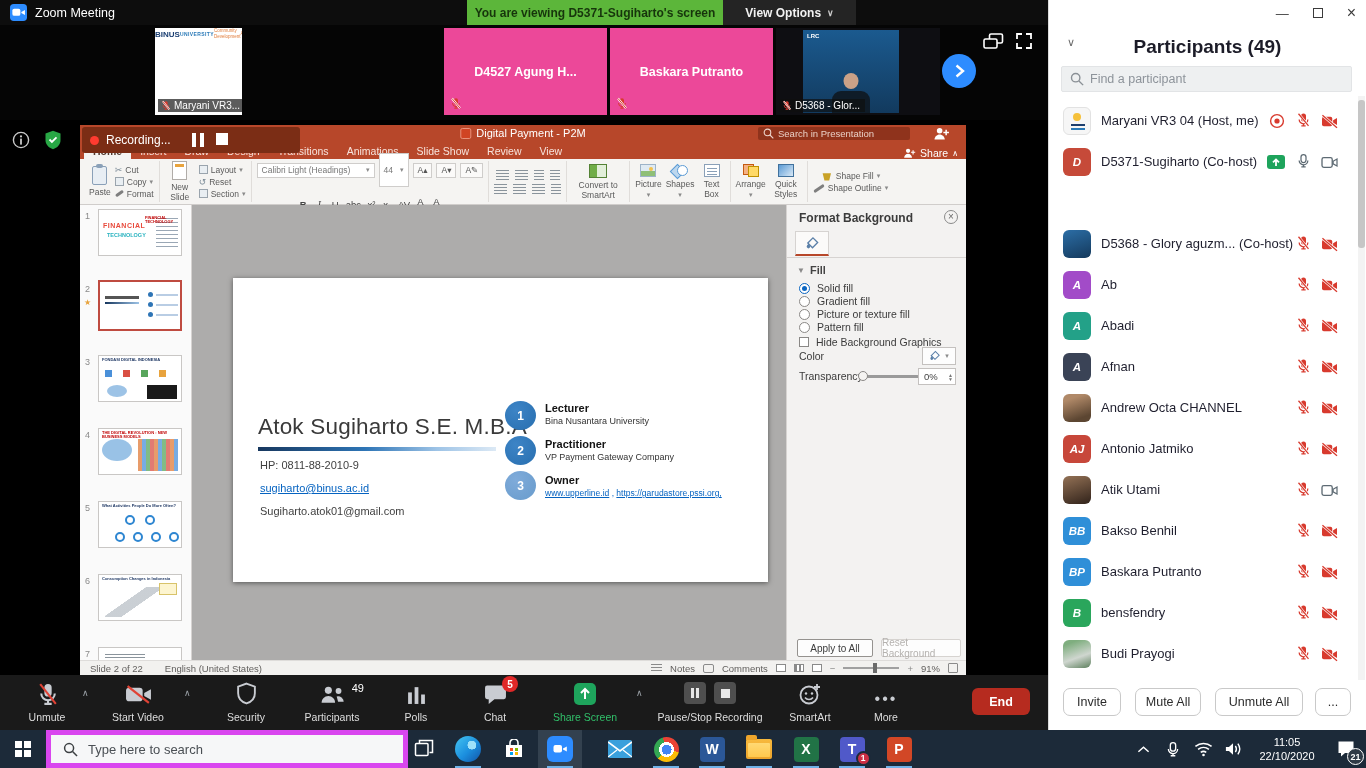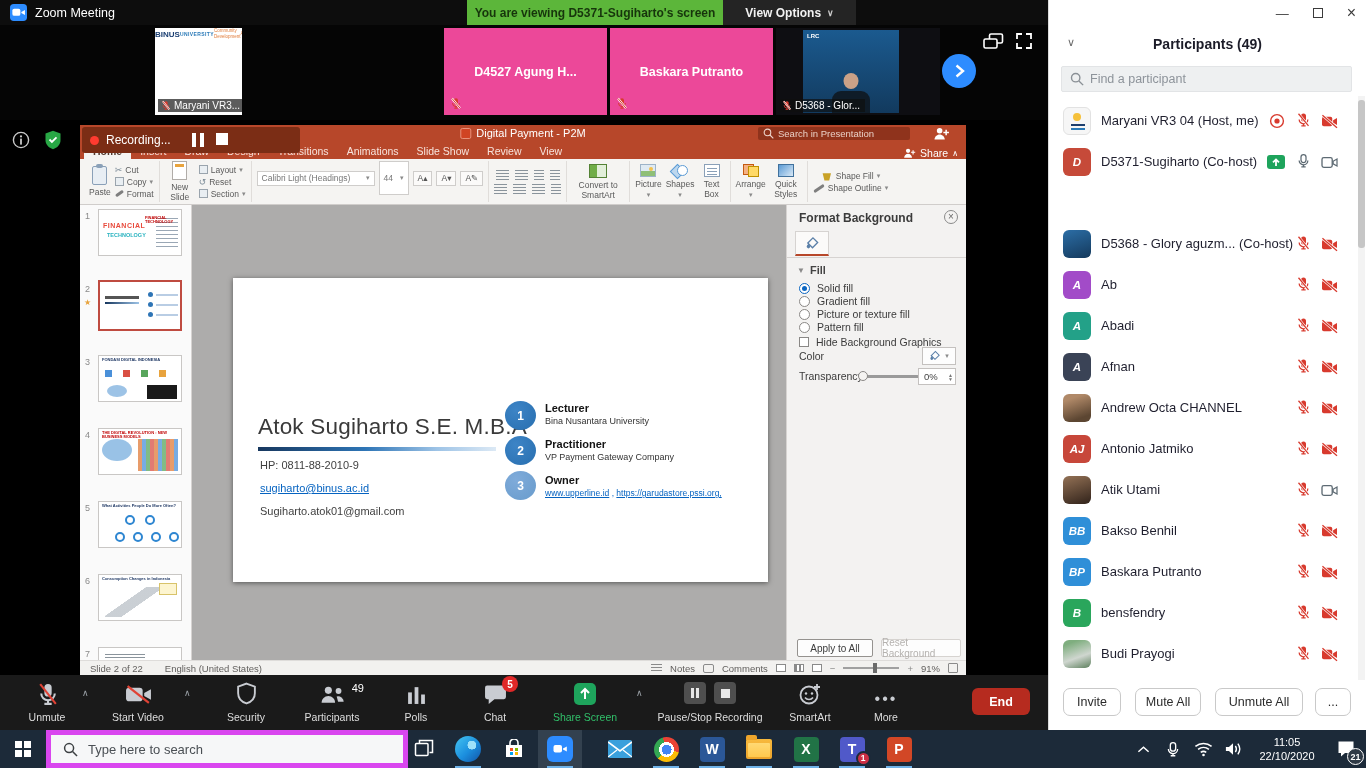--- a/index.html
+++ b/index.html
@@ -67,21 +67,21 @@
 .rg{display:flex;align-items:center;gap:4px;padding:0 5px;border-right:1px solid #e0ddda}
 .rbig{display:flex;flex-direction:column;align-items:center;justify-content:center;gap:2px;font-size:8.5px;text-align:center;cursor:pointer}
 .rstack{display:flex;flex-direction:column;justify-content:center;gap:2px;font-size:8.5px}
 .rstack .ri{display:flex;align-items:center;gap:3px;cursor:pointer;white-space:nowrap}
 .mini{width:9px;height:9px;border:1px solid #9aa4ad;background:#e9eef2;display:inline-block}
 .clip{width:15px;height:19px;background:#e8eef4;border:1px solid #8aa0b8;border-radius:2px;position:relative}
 .clip::before{content:"";position:absolute;left:3px;top:-3px;width:7px;height:4px;background:#8aa0b8;border-radius:2px}
 .nslide{width:15px;height:19px;background:#fff;border:1px solid #b0aca8;position:relative}
 .nslide::before{content:"";position:absolute;left:2px;top:2px;width:9px;height:3px;background:#e8a33d}
 .car2{font-size:7px;color:#8a8a8a}
-.fontrow{display:flex;flex-direction:column;gap:10px;justify-content:space-between}
+.fontrow{display:flex;flex-direction:column;gap:10px;justify-content:center}
 .fsel{display:flex;align-items:center;gap:4px}
 .fname{width:118px;height:15px;border:1px solid #cfcdcb;background:#fff;font-size:8.5px;color:#777;display:flex;align-items:center;justify-content:space-between;padding:0 4px}
 .fsize{width:30px;height:15px;border:1px solid #cfcdcb;background:#fff;font-size:8.5px;color:#777;display:flex;align-items:center;justify-content:space-between;padding:16px 4px}
 .abtn{height:15px;border:1px solid #cfcdcb;background:#fbfaf9;font-size:8.5px;color:#555;display:flex;align-items:center;padding:0 4px;gap:2px}
 .fmtrow{display:flex;align-items:center;gap:5px}
 .fb{min-width:11px;height:13px;font-size:9.5px;color:#444;display:flex;align-items:flex-end;justify-content:center;cursor:pointer}
 .fb.b{font-weight:bold}.fb.i{font-style:italic;font-family:"Liberation Serif",serif}.fb.u{text-decoration:underline}.fb.s{text-decoration:line-through}
 .fb.hl{border-bottom:3px solid #f5d327}.fb.fc{border-bottom:3px solid #c00000}
 .lns{width:13px;height:10px;background:repeating-linear-gradient(#8a949c 0 1px,transparent 1px 3px)}
 .lns.sh{width:10px}
@@ -180,21 +180,21 @@
 .recbox .pp{width:8px;height:10px;border-left:3px solid #e8e8e8;border-right:3px solid #e8e8e8}
 .recbox .st{width:9px;height:9px;background:#e8e8e8}
 #endbtn{position:absolute;left:972px;top:13px;width:58px;height:27px;background:#b62b1f;border-radius:6px;color:#fff;font-weight:bold;font-size:12.5px;display:flex;align-items:center;justify-content:center;cursor:pointer}
 
 #pp{position:absolute;left:1048px;top:0;width:318px;height:730px;background:#fff;border-left:1px solid #dcdcdc}
 #winctl{position:absolute;right:10px;top:4px;display:flex;gap:24px;align-items:center;color:#3b3b3b}
 #winctl .mn{font-size:13px;cursor:pointer}
 #winctl .mx{width:10px;height:10px;border:1.4px solid #3b3b3b;cursor:pointer}
 #winctl .cl{font-size:16px;cursor:pointer}
 #pp-chev{position:absolute;left:18px;top:36px;color:#6a6a6a;font-size:11px;cursor:pointer}
-#pp-title{position:absolute;left:0;right:0;top:36px;text-align:center;font-size:14px;font-weight:bold;color:#1c1c28}
+#pp-title{position:absolute;left:0;right:0;top:36px;text-align:center;font-size:19px;font-weight:bold;color:#1c1c28}
 #pp-search{position:absolute;left:12px;right:14px;top:66px;height:26px;background:#eef0f1;border:1px solid #e2e4e6;border-radius:2px;display:flex;align-items:center;gap:6px;padding:0 8px}
 #pp-search input{border:none;background:transparent;outline:none;font-size:12.5px;color:#444;width:220px}
 #pp-search input::placeholder{color:#8d939a}
 .prow{position:absolute;left:0;width:308px;height:41px;cursor:pointer}
 .av{position:absolute;left:14px;top:7px;width:28px;height:28px;border-radius:6px;display:flex;align-items:center;justify-content:center;color:#fff;font-weight:bold;font-size:11.5px;overflow:hidden;position:absolute}
 .pname{position:absolute;left:52px;top:13px;font-size:13px;color:#1f1f2e;white-space:nowrap;max-width:200px;overflow:hidden;text-overflow:ellipsis}
 .st-ex{position:absolute;right:72px;top:13px}
 .st-mic{position:absolute;right:46px;top:12px}
 .st-cam{position:absolute;right:18px;top:14px}
 .mi{width:15px;height:16px}.ca{width:19px;height:15px}

